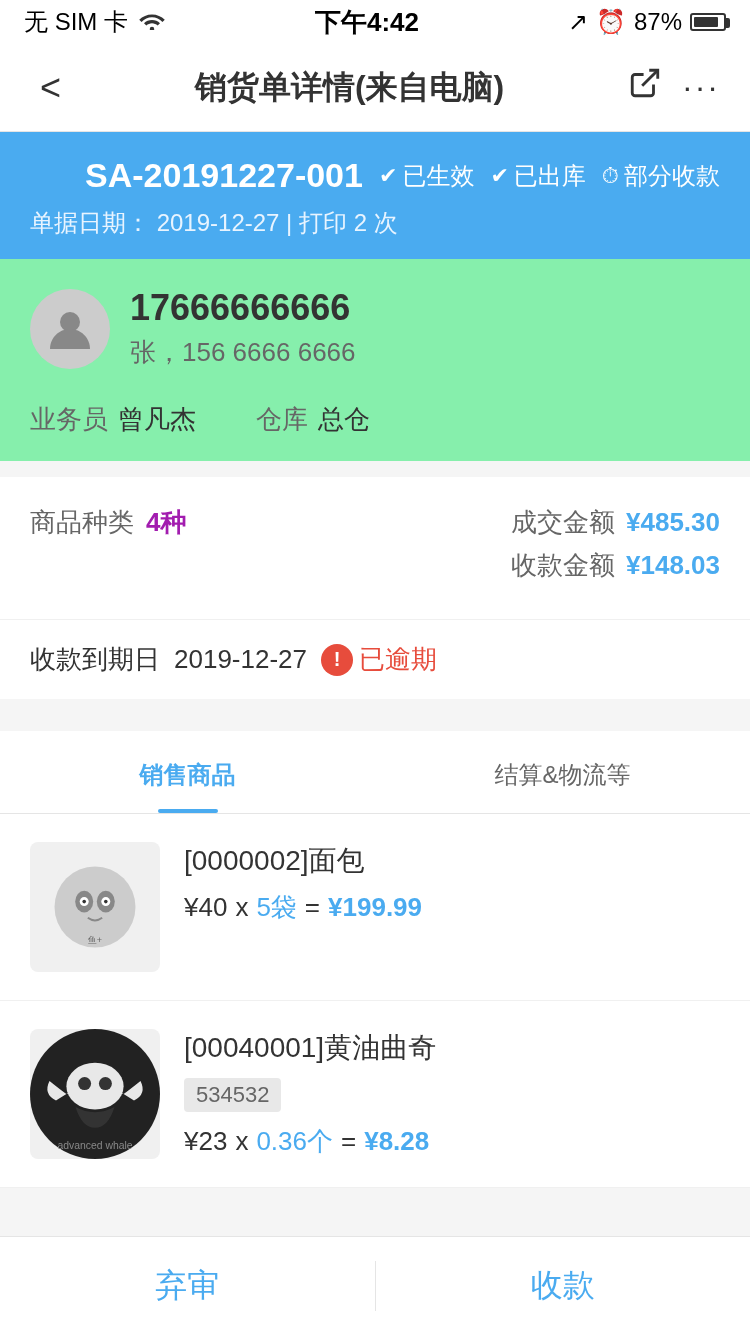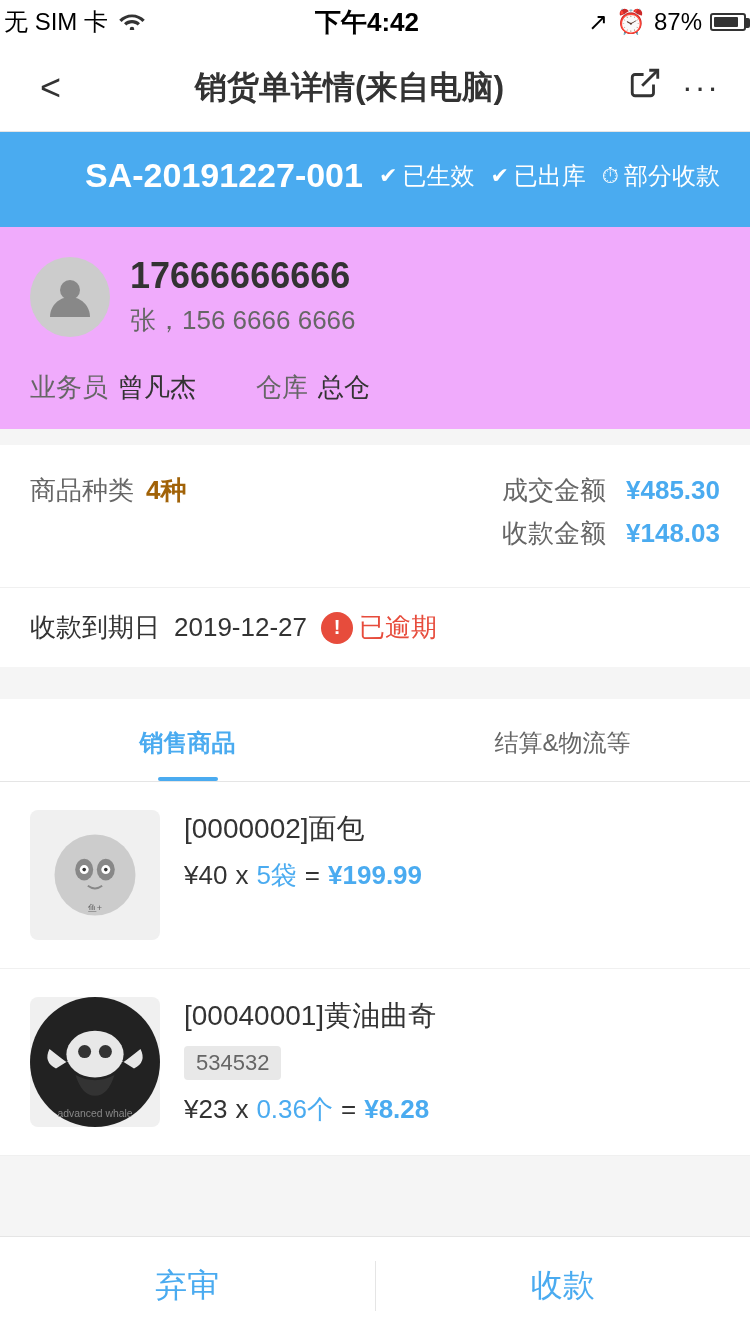--- a/index.html
+++ b/index.html
@@ -13,21 +13,21 @@
       font-size: 28px;
     }
 
     
     .status-bar {
       background: #fff;
       height: 44px;
       display: flex;
       align-items: center;
       justify-content: space-between;
-      padding: 0 4px;
+      padding: 0 24px;
       font-size: 24px;
       font-weight: 500;
     }
     .status-left { display: flex; align-items: center; gap: 10px; }
     .status-center { font-size: 26px; font-weight: 600; }
     .status-right { display: flex; align-items: center; gap: 8px; font-size: 24px; }
 
     
     .nav-bar {
       background: #fff;
@@ -87,21 +87,21 @@
       color: #fff;
       font-size: 22px;
     }
     .header-meta {
       font-size: 24px;
       color: #e8f4ff;
     }
 
     
     .customer-section {
-      background: #f0abfc;
+      background: #86efac;
       padding: 28px 30px 24px;
       margin-top: 0;
     }
     .customer-row {
       display: flex;
       align-items: center;
       gap: 20px;
     }
     .avatar {
       width: 80px;
@@ -144,27 +144,27 @@
     
     .summary-section {
       background: #fff;
       padding: 28px 30px;
       display: flex;
       justify-content: space-between;
       align-items: flex-start;
     }
     .summary-left { display: flex; align-items: center; gap: 12px; font-size: 26px; }
     .summary-label { color: #666; }
-    .summary-count { color: #a16207; font-weight: 600; }
+    .summary-count { color: #a21caf; font-weight: 600; }
     .summary-right { text-align: right; }
     .summary-row {
       display: flex;
       justify-content: flex-end;
       align-items: center;
-      gap: 20px;
+      gap: 11px;
       margin-bottom: 8px;
       font-size: 26px;
     }
     .summary-row-label { color: #666; }
     .amount-blue { color: #4AABF0; font-weight: 600; }
 
     
     .due-date-section {
       background: #fff;
       padding: 22px 30px;
@@ -356,20 +356,25 @@
     </div>
     <div class="status-tag">
       <span class="check-icon">✔</span>
       <span>已出库</span>
     </div>
     <div class="status-tag">
       <span style="font-size:22px;">⏱</span>
       <span>部分收款</span>
     </div>
   </div>
+  <div class="header-meta">
+    <span>单据日期：</span>
+    <span>2019-12-27</span>
+    <span>| 打印 2 次</span>
+  </div>
 </div>
 
 <div class="customer-section">
   <div class="customer-row">
     <div class="avatar">
       <svg viewBox="0 0 50 50" fill="#888">
         <circle cx="25" cy="18" r="10"></circle>
         <path d="M5 45c0-11 8.9-20 20-20s20 9 20 20"></path>
       </svg>
     </div>

